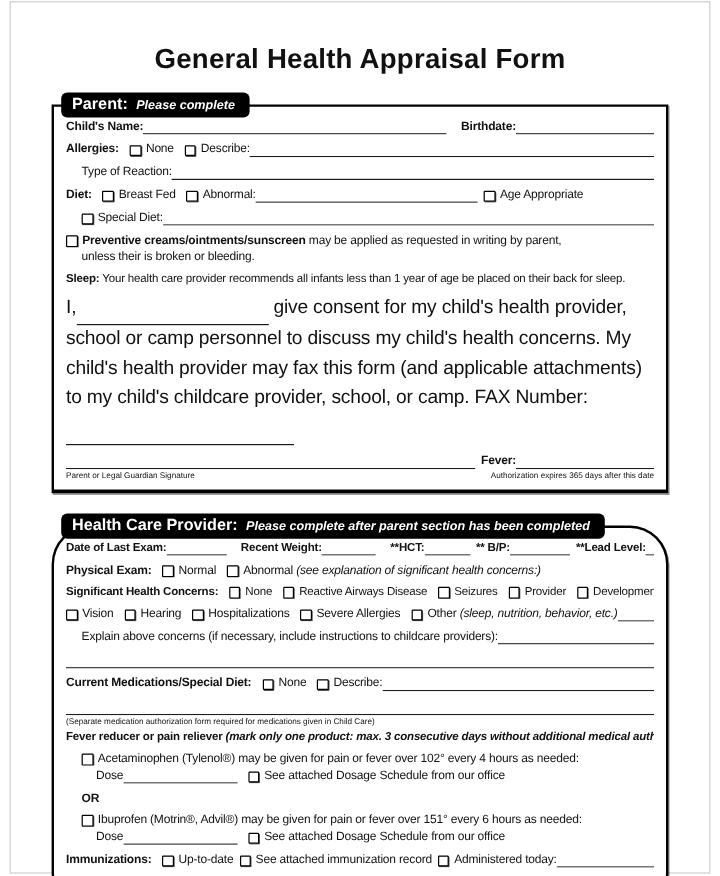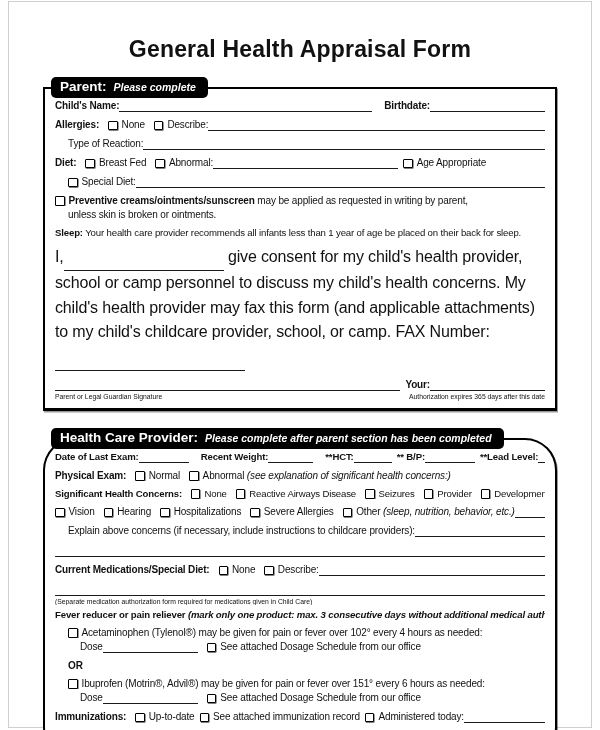--- a/index.html
+++ b/index.html
@@ -81,35 +81,35 @@
       <span data-bind="parent.diet_special">Special Diet:</span>
       <span class="fill grow"></span>
     </div>
 
     <div class="row mt4">
       <span class="cb ml0"></span>
       <span class="b" data-bind="parent.preventive_bold">Preventive creams/ointments/sunscreen</span>
       <span data-bind="parent.preventive_text"> may be applied as requested in writing by parent,</span>
     </div>
     <div class="row ind" style="margin-top:-4px;">
-      <span data-bind="parent.preventive_line2">unless skin is broken or ointments.</span>
+      <span data-bind="parent.preventive_line2">unless their is broken or bleeding.</span>
     </div>
 
     <div class="row cram mt4">
       <span class="b" data-bind="parent.sleep_label">Sleep:</span>
       <span data-bind="parent.sleep_text"> Your health care provider recommends all infants less than 1 year of age be placed on their back for sleep.</span>
     </div>
 
     <p class="para">
       <span data-bind="parent.consent_i">I,</span><span class="ifill iw160"></span><span data-bind="parent.consent_text"> give consent for my child's health provider, school or camp personnel to discuss my child's health concerns. My child's health provider may fax this form (and applicable attachments) to my child's childcare provider, school, or camp. FAX Number:</span><span class="ifill iw190"></span>
     </p>
 
     <div class="row mt8">
       <span class="fill grow"></span>
-      <span class="b gS" data-bind="parent.date_label">Your:</span>
+      <span class="b gS" data-bind="parent.date_label">Fever:</span>
       <span class="fill w115"></span>
     </div>
     <div class="caps">
       <span class="tiny" data-bind="parent.signature_caption">Parent or Legal Guardian Signature</span>
       <span class="tiny" data-bind="parent.authorization_caption">Authorization expires 365 days after this date</span>
     </div>
   </div>
 
   <div class="box second">
     <div class="tag">

